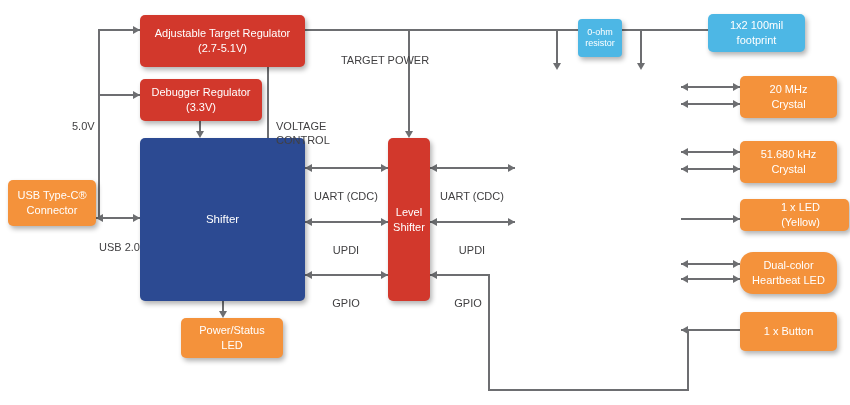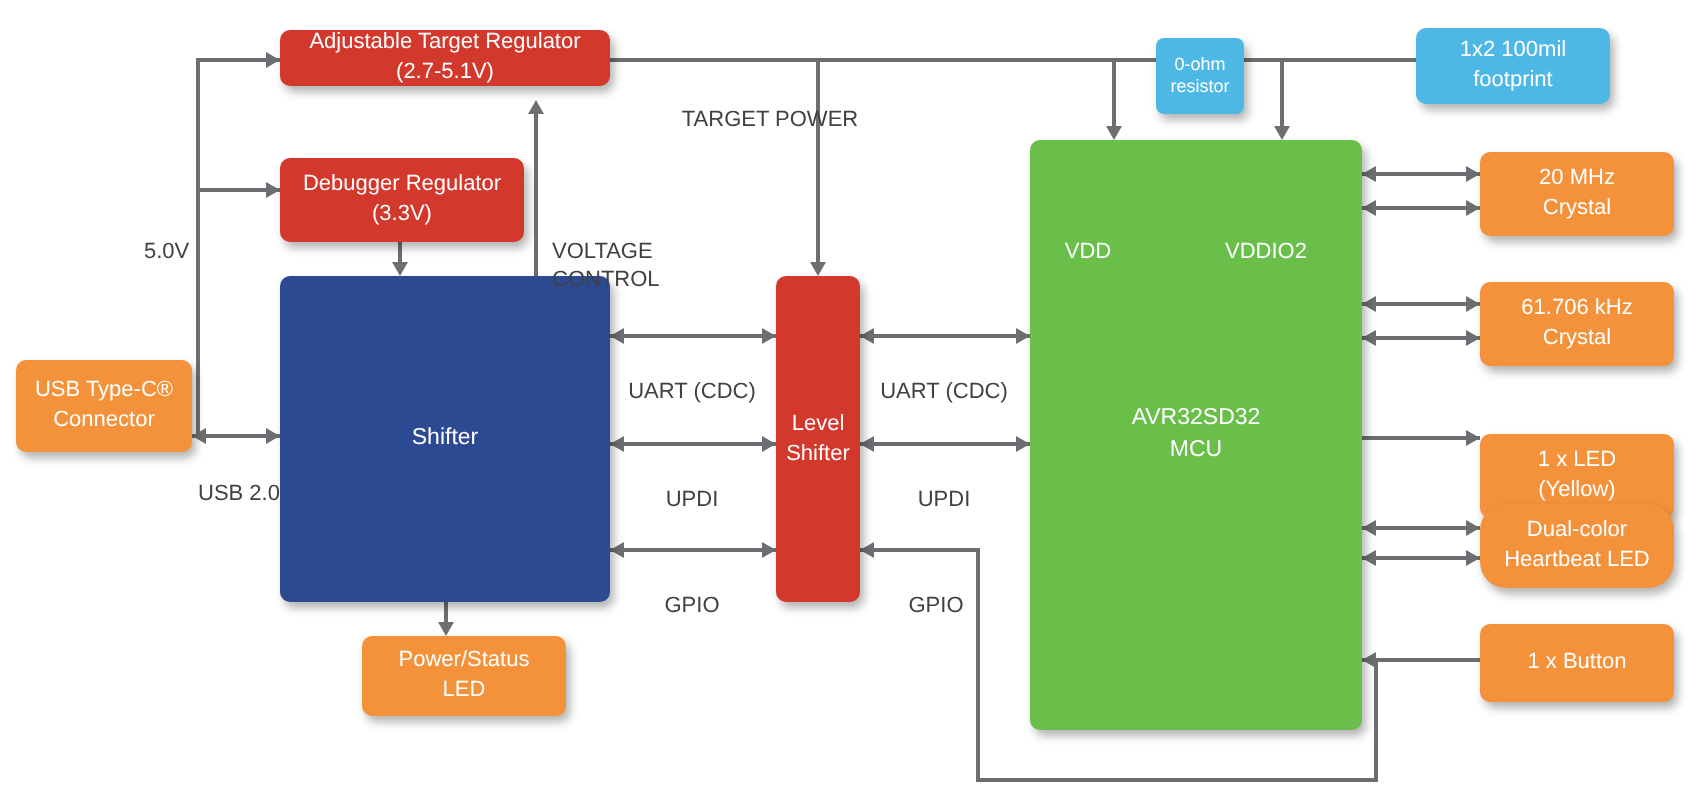--- a/index.html
+++ b/index.html
@@ -88,50 +88,48 @@
   <div class="ah ar" style="left:733px;top:148px;"></div>
   <div class="ah al" style="left:681px;top:165px;"></div>
   <div class="ah ar" style="left:733px;top:165px;"></div>
   <div class="ah ar" style="left:733px;top:215px;"></div>
   <div class="ah al" style="left:681px;top:260px;"></div>
   <div class="ah ar" style="left:733px;top:260px;"></div>
   <div class="ah al" style="left:681px;top:275px;"></div>
   <div class="ah ar" style="left:733px;top:275px;"></div>
   <div class="ah ad" style="left:219px;top:311px;"></div>
 
-  <div class="node red" style="left:140px;top:15px;width:165px;height:28px;">Adjustable Target Regulator
+  <div class="node red" style="left:140px;top:15px;width:165px;height:52px;">Adjustable Target Regulator
 (2.7-5.1V)</div>
 
   <div class="node red" style="left:140px;top:79px;width:122px;height:42px;">Debugger Regulator
 (3.3V)</div>
 
   <div class="node orange" style="left:8px;top:180px;width:88px;height:46px;">USB Type-C®
 Connector</div>
 
   <div class="node blue" style="left:140px;top:138px;width:165px;height:163px;font-size:11.5px;">Shifter</div>
 
   <div class="node red" style="left:388px;top:138px;width:42px;height:163px;">Level
 Shifter</div>
 
-  <div class="node green" style="left:515px;top:70px;width:166px;height:295px;font-size:11.5px;">AVR32SD32
-MCU</div>
 
   <div class="node cyan" style="left:578px;top:19px;width:44px;height:38px;font-size:9px;line-height:1.25;border-radius:4px;">0-ohm
 resistor</div>
 
   <div class="node cyan" style="left:708px;top:14px;width:97px;height:38px;">1x2 100mil
 footprint</div>
 
   <div class="node orange" style="left:740px;top:76px;width:97px;height:42px;">20 MHz
 Crystal</div>
 
-  <div class="node orange" style="left:740px;top:141px;width:97px;height:42px;">61.706 kHz
+  <div class="node orange" style="left:740px;top:141px;width:97px;height:42px;">51.680 kHz
 Crystal</div>
 
-  <div class="node orange" style="left:740px;top:217px;width:97px;height:42px;">1 x LED
+  <div class="node orange" style="left:740px;top:199px;width:97px;height:32px;padding-left:12px;">1 x LED
 (Yellow)</div>
 
   <div class="node orange" style="left:740px;top:252px;width:97px;height:42px;border-radius:13px;">Dual-color
 Heartbeat LED</div>
 
   <div class="node orange" style="left:740px;top:312px;width:97px;height:39px;">1 x Button</div>
 
   <div class="node orange" style="left:181px;top:318px;width:102px;height:40px;">Power/Status
 LED</div>
 

